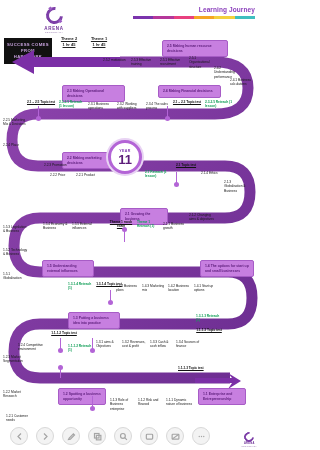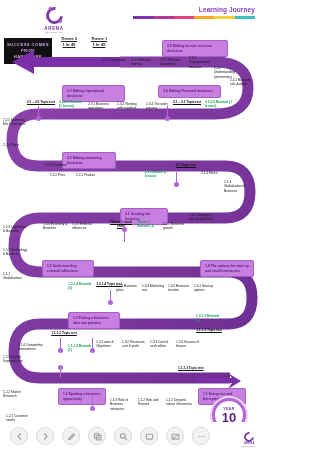--- a/index.html
+++ b/index.html
@@ -201,23 +201,23 @@
   <div class="chip" style="left:62px; top:85px; width:63px;">2.3 Making Operational decisions</div>
   <div class="chip" style="left:158px; top:85px; width:63px;">2.4 Making Financial decisions</div>
   <div class="chip" style="left:62px; top:152px; width:54px;">2.2 Making marketing decisions</div>
   <div class="chip" style="left:120px; top:208px; width:48px;">2.1 Growing the business</div>
   <div class="chip" style="left:42px; top:260px; width:52px;">1.5 Understanding external influences</div>
   <div class="chip" style="left:200px; top:260px; width:54px;">1.4 The options for start up and small businesses</div>
   <div class="chip" style="left:68px; top:312px; width:52px;">1.3 Putting a business idea into practice</div>
   <div class="chip" style="left:58px; top:388px; width:48px;">1.2 Spotting a business opportunity</div>
   <div class="chip" style="left:198px; top:388px; width:48px;">1.1 Enterprise and Entrepreneurship</div>
 
-  <div class="year" style="left:212px; top:398px;">
+  <div class="year" style="left:108px; top:140px;">
     <span class="y-word">YEAR</span>
-    <span class="y-num">10</span>
+    <span class="y-num">11</span>
   </div>
 
   <div class="lbl" style="left:103px; top:58px; width:24px;">2.5.2 motivation</div>
   <div class="lbl" style="left:131px; top:58px; width:26px;">2.5.3 Effective training</div>
   <div class="lbl" style="left:160px; top:58px; width:26px;">2.5.1 Effective recruitment</div>
   <div class="lbl" style="left:189px; top:56px; width:26px;">2.5.1 Organisational structure</div>
   <div class="lbl" style="left:214px; top:66px; width:26px;">2.4.2 Understanding performance</div>
   <div class="lbl" style="left:230px; top:78px; width:28px;">2.4.1 Business calculations</div>
 
   <div class="lbl test c" style="left:26px; top:100px; width:30px;">2.1 – 2.5 Topic test</div>

